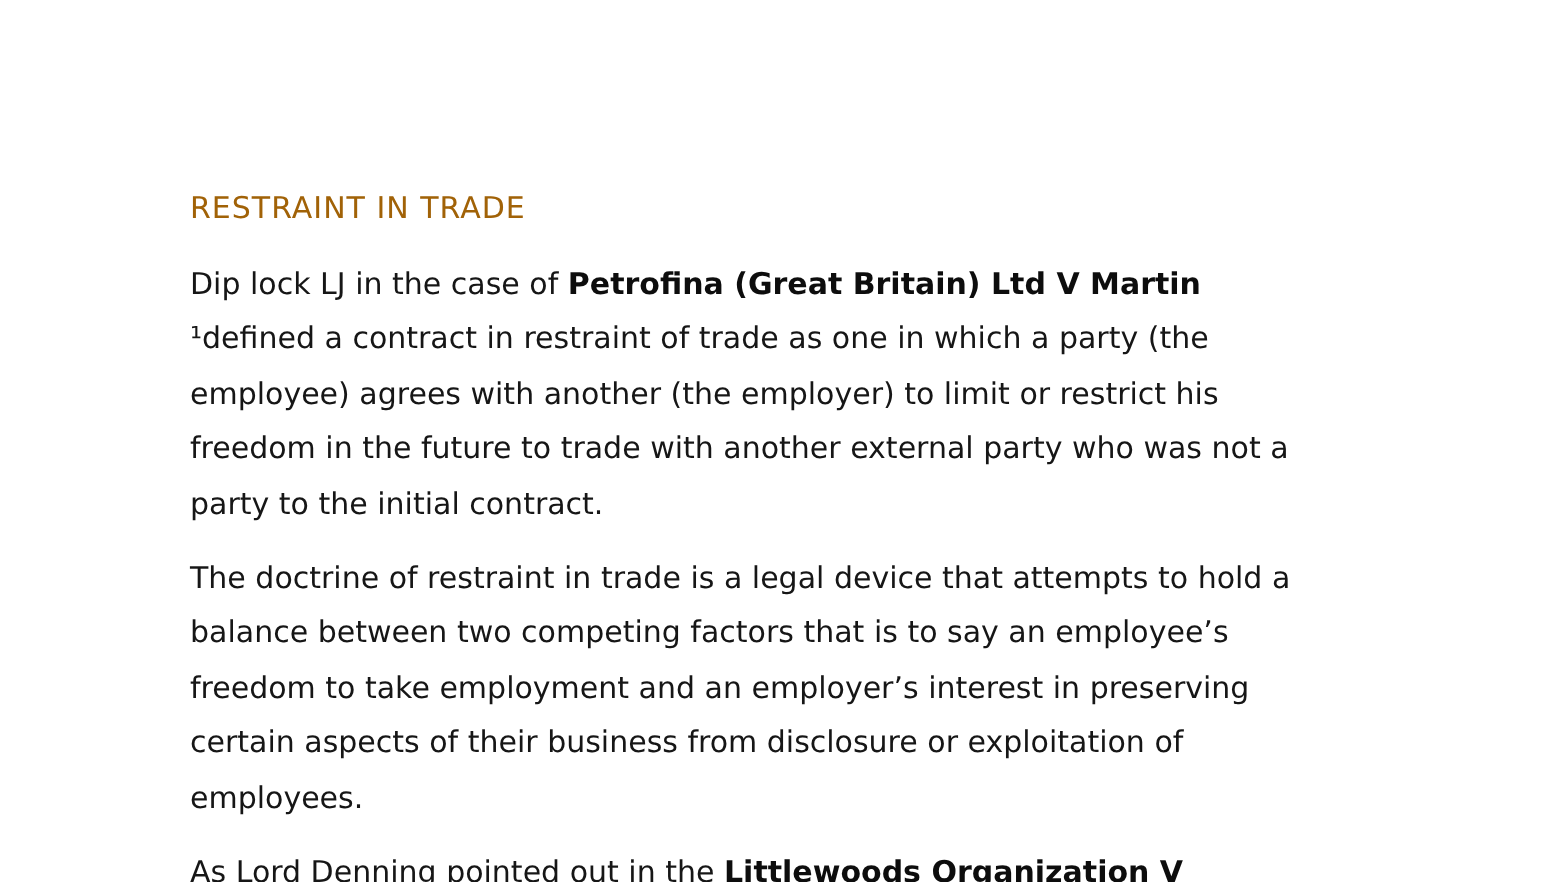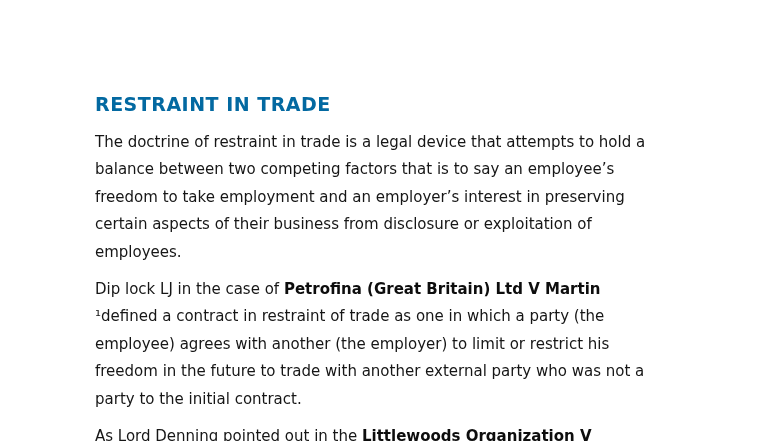--- a/index.html
+++ b/index.html
@@ -18,47 +18,47 @@
     left: 95px;
     top: 91px;
     width: 625px;
     color: #161616;
     font-family: "DejaVu Sans", "Liberation Sans", sans-serif;
     font-size: 15px;
     line-height: 27.5px;
     -webkit-font-smoothing: antialiased;
   }
   .heading {
-    font-size: 19px;
-    font-weight: bold;
+    font-size: 15px;
+    font-weight: normal;
     letter-spacing: 0.5px;
-    color: #0369a1;
+    color: #a16207;
     margin: 0 0 10px 0;
     line-height: 27.5px;
   }
   .para {
     margin: 0 0 9.5px 0;
     white-space: pre-line;
   }
   .para strong {
     font-weight: bold;
     color: #0d0d0d;
   }
 </style>
 </head>
 <body>
 
 <div class="page">
   <h1 class="heading">RESTRAINT IN TRADE</h1>
   <div>
+      <p class="para"><span>Dip lock LJ in the case of </span><strong>Petrofina (Great Britain) Ltd V Martin</strong><span>
+¹defined a contract in restraint of trade as one in which a party (the
+employee) agrees with another (the employer) to limit or restrict his
+freedom in the future to trade with another external party who was not a
+party to the initial contract.</span></p>
       <p class="para"><span>The doctrine of restraint in trade is a legal device that attempts to hold a
 balance between two competing factors that is to say an employee’s
 freedom to take employment and an employer’s interest in preserving
 certain aspects of their business from disclosure or exploitation of
 employees.</span></p>
-      <p class="para"><span>Dip lock LJ in the case of </span><strong>Petrofina (Great Britain) Ltd V Martin</strong><span>
-¹defined a contract in restraint of trade as one in which a party (the
-employee) agrees with another (the employer) to limit or restrict his
-freedom in the future to trade with another external party who was not a
-party to the initial contract.</span></p>
       <p class="para"><span>As Lord Denning pointed out in the </span><strong>Littlewoods Organization V</strong></p>
     </div>
 </div>
 
 </body></html>

